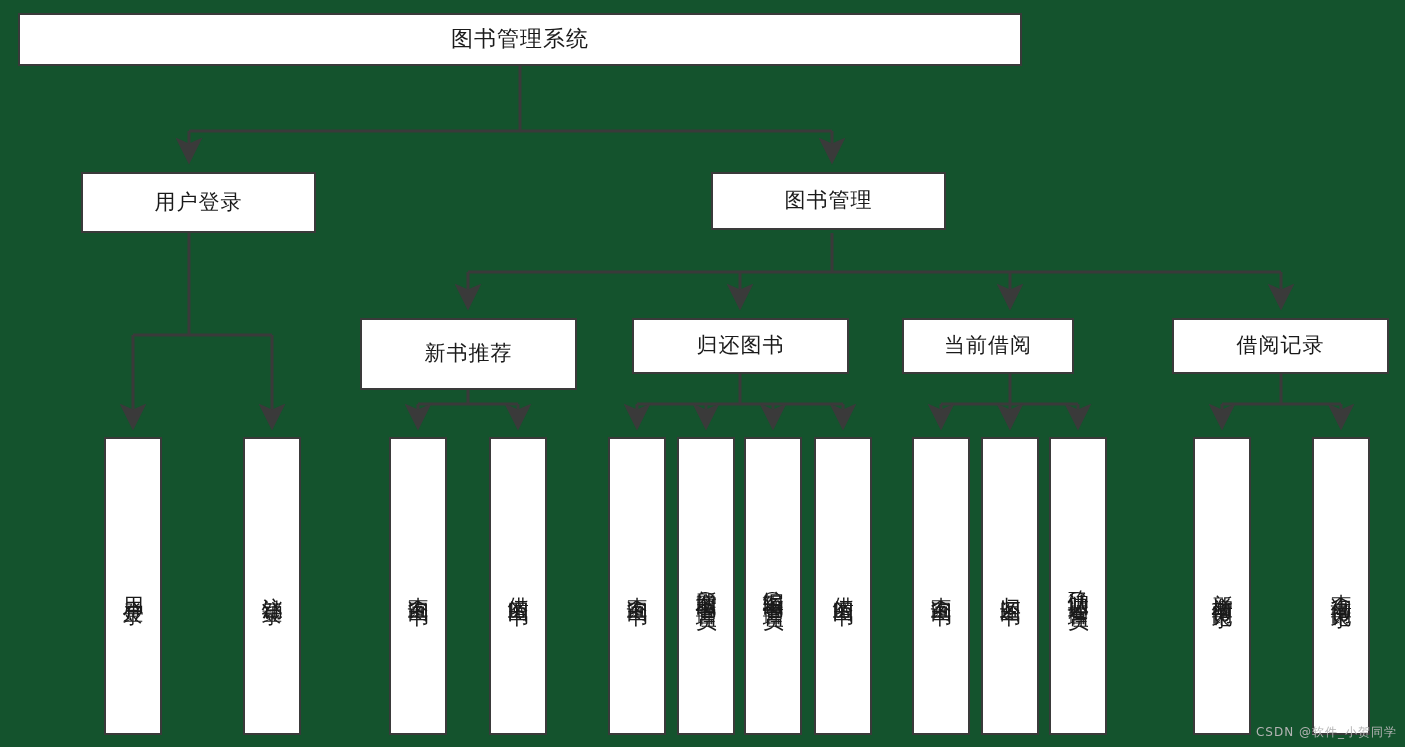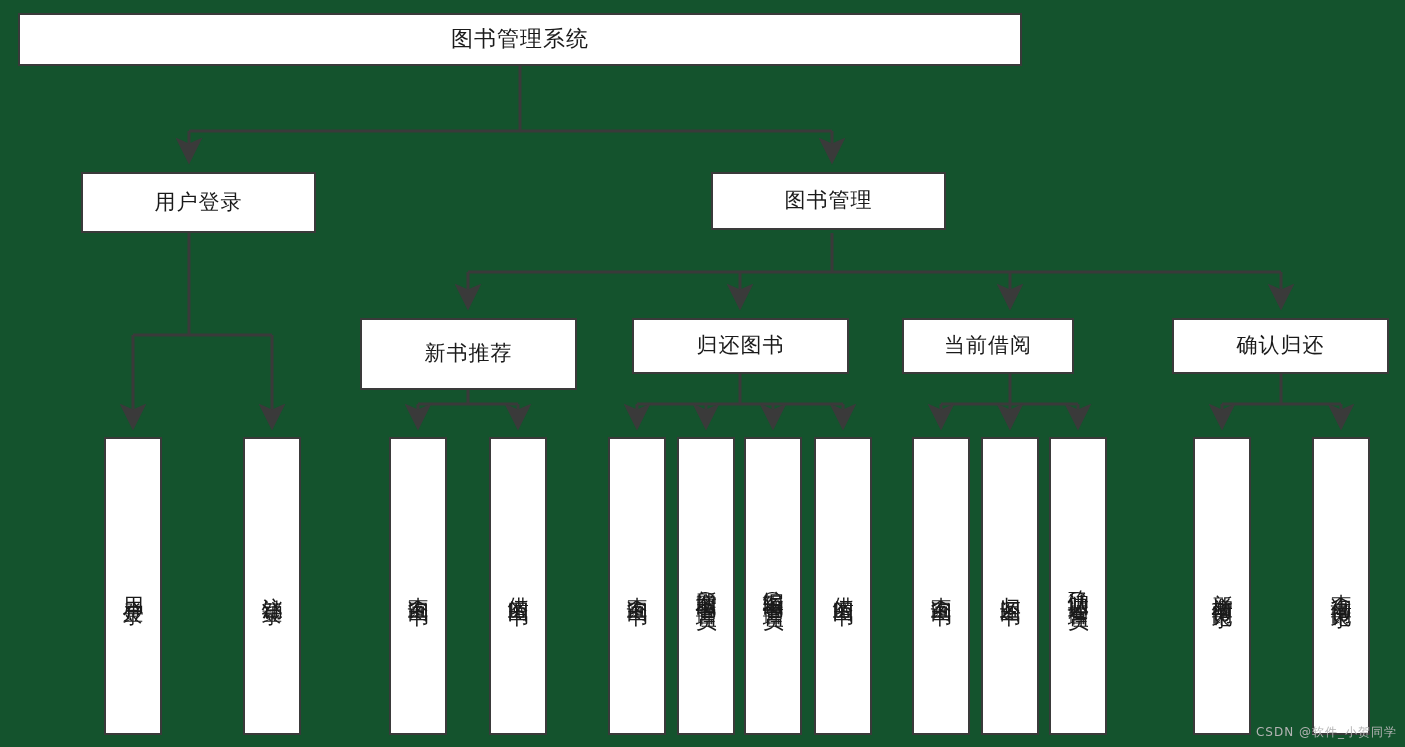--- a/index.html
+++ b/index.html
@@ -132,21 +132,21 @@
   <div class="node horizontal" style="left:81px; top:172px; width:235px; height:61px;">用户登录</div>
 
   <div class="node horizontal" style="left:711px; top:172px; width:235px; height:58px;">图书管理</div>
 
   <div class="node horizontal" style="left:360px; top:318px; width:217px; height:72px;">新书推荐</div>
 
   <div class="node horizontal" style="left:632px; top:318px; width:217px; height:56px;">归还图书</div>
 
   <div class="node horizontal" style="left:902px; top:318px; width:172px; height:56px;">当前借阅</div>
 
-  <div class="node horizontal" style="left:1172px; top:318px; width:217px; height:56px;">确认归还</div>
+  <div class="node horizontal" style="left:1172px; top:318px; width:217px; height:56px;">借阅记录</div>
 
   <div class="node vertical" style="left:104px; top:437px; width:58px; height:298px;">
     <span class="vtext">用户登录</span>
   </div>
 
   <div class="node vertical" style="left:243px; top:437px; width:58px; height:298px;">
     <span class="vtext">注销登录</span>
   </div>
 
   <div class="node vertical" style="left:389px; top:437px; width:58px; height:298px;">

